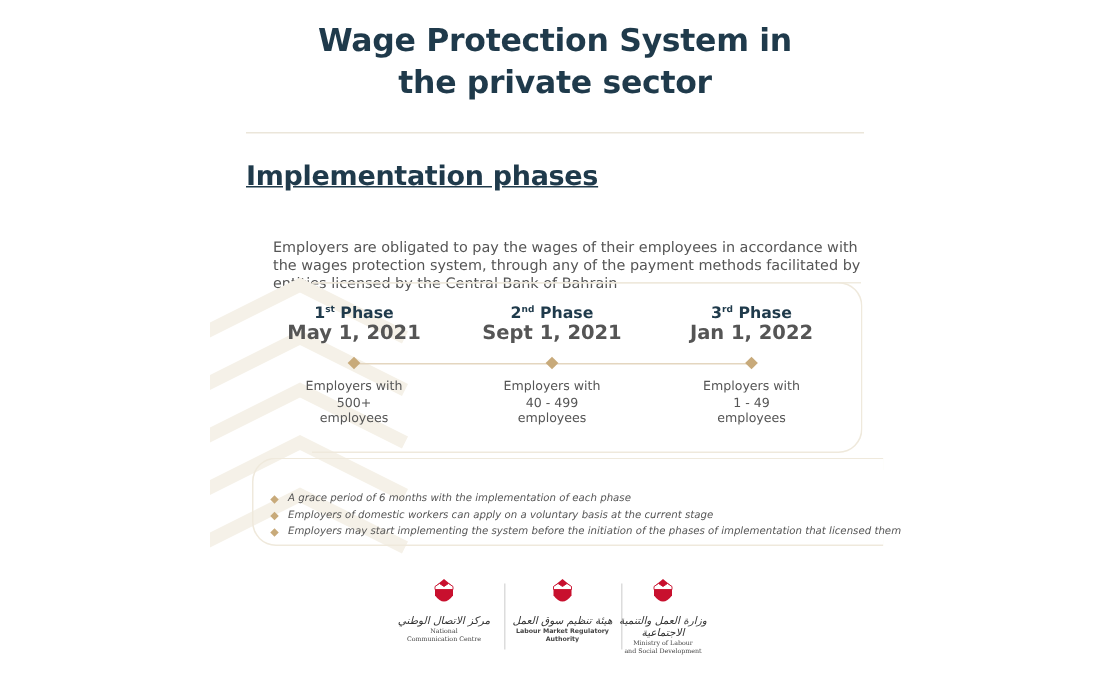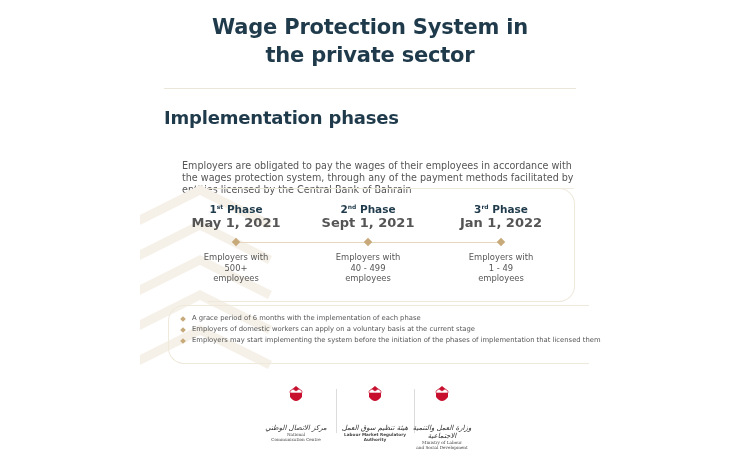--- a/index.html
+++ b/index.html
@@ -1,38 +1,38 @@
 <!DOCTYPE html>
 <html><head>
 <meta charset="utf-8">
 <style>
   html, body { margin: 0; padding: 0; background: #ffffff; }
   body { width: 740px; height: 453px; position: relative; overflow: hidden; font-family: "DejaVu Sans", sans-serif; color: #1e3a4c; }
   .title { position: absolute; left: 0; top: 13px; width: 740px; text-align: center; font-weight: bold; font-size: 21px; line-height: 28px; color: #1f3a4b; letter-spacing: -0.2px; }
   .title-rule { position: absolute; left: 164px; top: 88px; width: 412px; height: 1px; background: #ebe6da; }
-  .section-heading { position: absolute; left: 164px; top: 107px; font-weight: bold; font-size: 18px; color: #1f3a4b; letter-spacing: -0.2px; }
+  .section-heading { position: absolute; left: 164px; top: 107px; font-weight: bold; font-size: 18px; color: #1f3a4b; letter-spacing: -0.2px; text-decoration: underline; }
   .intro { position: absolute; left: 182px; top: 138px; width: 400px; font-size: 9.6px; line-height: 12px; color: #555; margin-top: 22px; }
   .bg-pattern { position: absolute; left: 140px; top: 185px; width: 150px; height: 200px; }
   .phase-card { position: absolute; left: 208px; top: 188px; width: 366px; height: 112px; border: 1px solid #efe9dc; border-left: none; border-radius: 0 16px 16px 0; background: transparent; }
   .phase-card-top { position: absolute; left: 208px; top: 188px; width: 366px; height: 1px; background: #f0ebdf; }
   .phase { position: absolute; top: 203px; width: 120px; text-align: center; }
   .phase-name { font-weight: bold; font-size: 10.5px; color: #1f3a4b; }
   .phase-name sup { font-size: 6px; vertical-align: 4px; }
   .phase-date { font-size: 13px; color: #555; margin-top: 0; font-weight: bold; }
   .timeline { position: absolute; left: 236px; top: 242px; width: 266px; height: 1px; background: #e4d6bf; }
   .diamond { position: absolute; top: 239px; width: 6px; height: 6px; background: #c8aa7a; transform: rotate(45deg); }
   .phase-desc { position: absolute; top: 252px; width: 120px; text-align: center; font-size: 8.4px; line-height: 10.5px; color: #555; }
   .notes-card { position: absolute; left: 168px; top: 305px; width: 420px; height: 57px; border: 1px solid #efe9dc; border-right: none; border-radius: 16px 0 0 16px; }
-  .notes { position: absolute; left: 180px; top: 313px; }
+  .notes { position: absolute; left: 180px; top: 327px; font-style: italic; }
   .note { position: relative; font-size: 6.8px; line-height: 11px; color: #555; padding-left: 12px; white-space: nowrap; }
   .note-bullet { position: absolute; left: 1px; top: 3.5px; width: 4px; height: 4px; background: #c8aa7a; transform: rotate(45deg); }
   .logos { position: absolute; left: 260px; top: 385px; width: 230px; height: 50px; }
   .logo { position: absolute; top: 0; width: 72px; height: 50px; text-align: center; }
   .logo-emblem { margin: 0 auto; width: 16px; height: 20px; }
-  .logo-arabic { font-size: 7px; color: #333; line-height: 8px; margin-top: 15px; font-style: italic; }
+  .logo-arabic { font-size: 7px; color: #333; line-height: 8px; margin-top: 1px; font-style: italic; }
   .logo-caption { font-family: "DejaVu Serif", serif; font-size: 4.2px; line-height: 5px; color: #444; }
   .logo-divider { position: absolute; top: 4px; width: 1px; height: 44px; background: #dcdcdc; }
 </style>
 </head>
 <body>
 
 <div class="title">
   <div>Wage Protection System in</div>
   <div>the private sector</div>
 </div>

